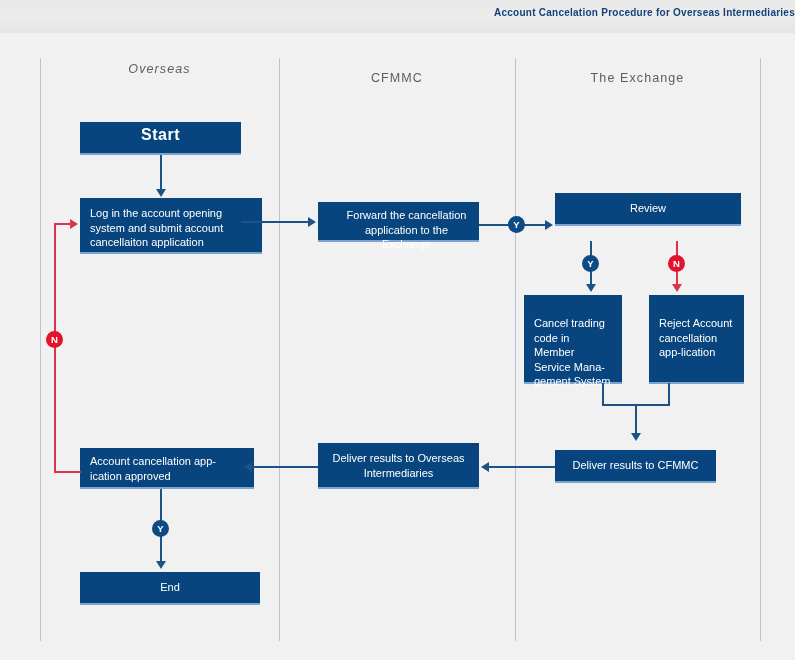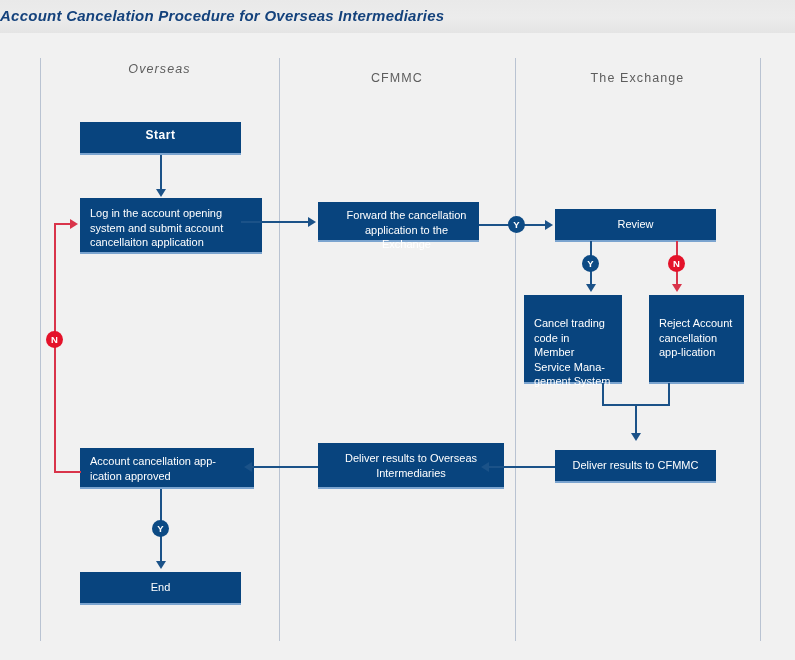--- a/index.html
+++ b/index.html
@@ -19,26 +19,25 @@
   #title-bar {
     position: absolute;
     left: 0; top: 0;
     width: 795px; height: 33px;
     background: linear-gradient(to bottom, #e9e9e9 0%, #ececec 55%, #e4e4e4 100%);
   }
   #title-text {
     position: absolute;
     left: 0; top: 7px;
     width: 795px;
-    text-align: left;
-    font-size: 15px;
+    text-align: right;
+    font-size: 10px;
     font-weight: bold;
     color: #14427c;
     letter-spacing: .25px;
-    font-style: italic;
   }
   #canvas {
     position: absolute;
     left: 0; top: 33px;
     width: 795px; height: 627px;
     background: #f1f1f1;
   }
   
   .divider {
     position: absolute;
@@ -65,21 +64,21 @@
     border-bottom: 1px solid #7ba4cf;
     box-shadow: 0 1px 0 0 #7ba4cf;
   }
   .node .label {
     position: absolute;
     left: 10px; right: 10px;
   }
   .node.center .label { text-align: center; }
   .node.left   .label { text-align: left; }
   .node.big {
-    font-size: 12px;
+    font-size: 16px;
     font-weight: bold;
     letter-spacing: .5px;
   }
   
   .ln {
     position: absolute;
     background: #1b5288;
   }
   .ln.red { background: #d9344a; }
   .arw {
@@ -148,45 +147,45 @@
     </div>
 
     <div class="node left" style="left:80px; top:165px; width:182px; height:55px;">
       <div class="label" style="top:8px;">Log in the account opening system and submit account cancellaiton application</div>
     </div>
 
     <div class="node center" style="left:318px; top:169px; width:161px; height:39px;">
       <div class="label" style="top:6px;margin-left:16px;">Forward the cancellation application to the Exchange</div>
     </div>
 
-    <div class="node center" style="left:555px; top:176px; width:161px; height:32px;">
+    <div class="node center" style="left:555px; top:160px; width:186px; height:32px;">
       <div class="label" style="top:8px;">Review</div>
     </div>
 
     <div class="node left" style="left:524px; top:262px; width:98px; height:88px;">
       <div class="label" style="top:21px;">Cancel trading code in Member Service Mana-gement System</div>
     </div>
 
     <div class="node left" style="left:649px; top:262px; width:95px; height:88px;">
       <div class="label" style="top:21px;">Reject Account cancellation app-lication</div>
     </div>
 
     <div class="node center" style="left:555px; top:417px; width:161px; height:32px;">
       <div class="label" style="top:8px;">Deliver results to CFMMC</div>
     </div>
 
-    <div class="node center" style="left:318px; top:410px; width:186px; height:45px;">
+    <div class="node center" style="left:318px; top:410px; width:161px; height:45px;">
       <div class="label" style="top:8px;">Deliver results to Overseas Intermediaries</div>
     </div>
 
     <div class="node left" style="left:80px; top:415px; width:174px; height:40px;">
       <div class="label" style="top:6px;">Account cancellation app-ication approved</div>
     </div>
 
-    <div class="node center" style="left:80px; top:539px; width:161px; height:32px;">
+    <div class="node center" style="left:80px; top:539px; width:180px; height:32px;">
       <div class="label" style="top:8px;">End</div>
     </div>
 
     <div class="ln" style="left:160px; top:122px; width:1.5px; height:35px;"></div>
     <div class="arw down" style="left:156px; top:156px;"></div>
 
     <div class="ln" style="left:241px; top:188px; width:67px; height:1.5px;"></div>
     <div class="arw right" style="left:308px; top:184px;"></div>
 
     <div class="ln" style="left:479px; top:191px; width:66px; height:1.5px;"></div>

